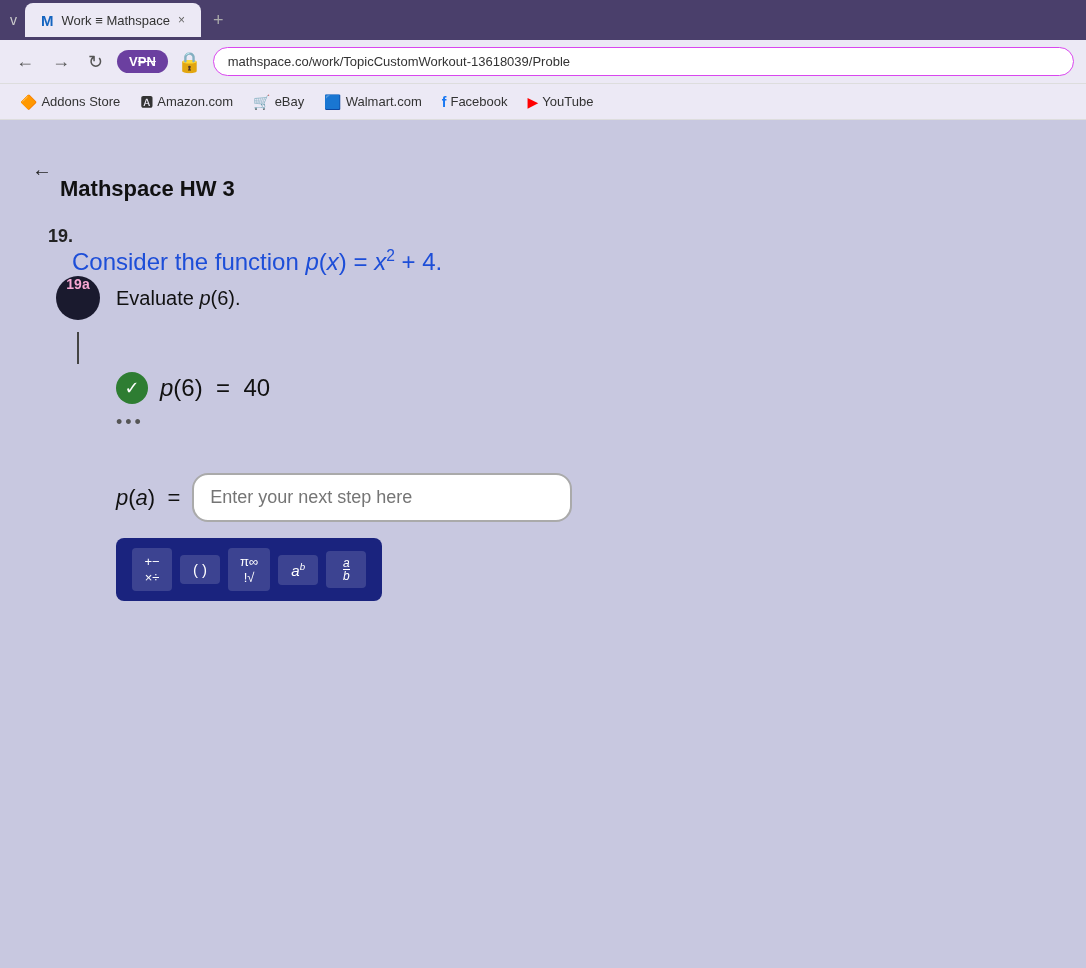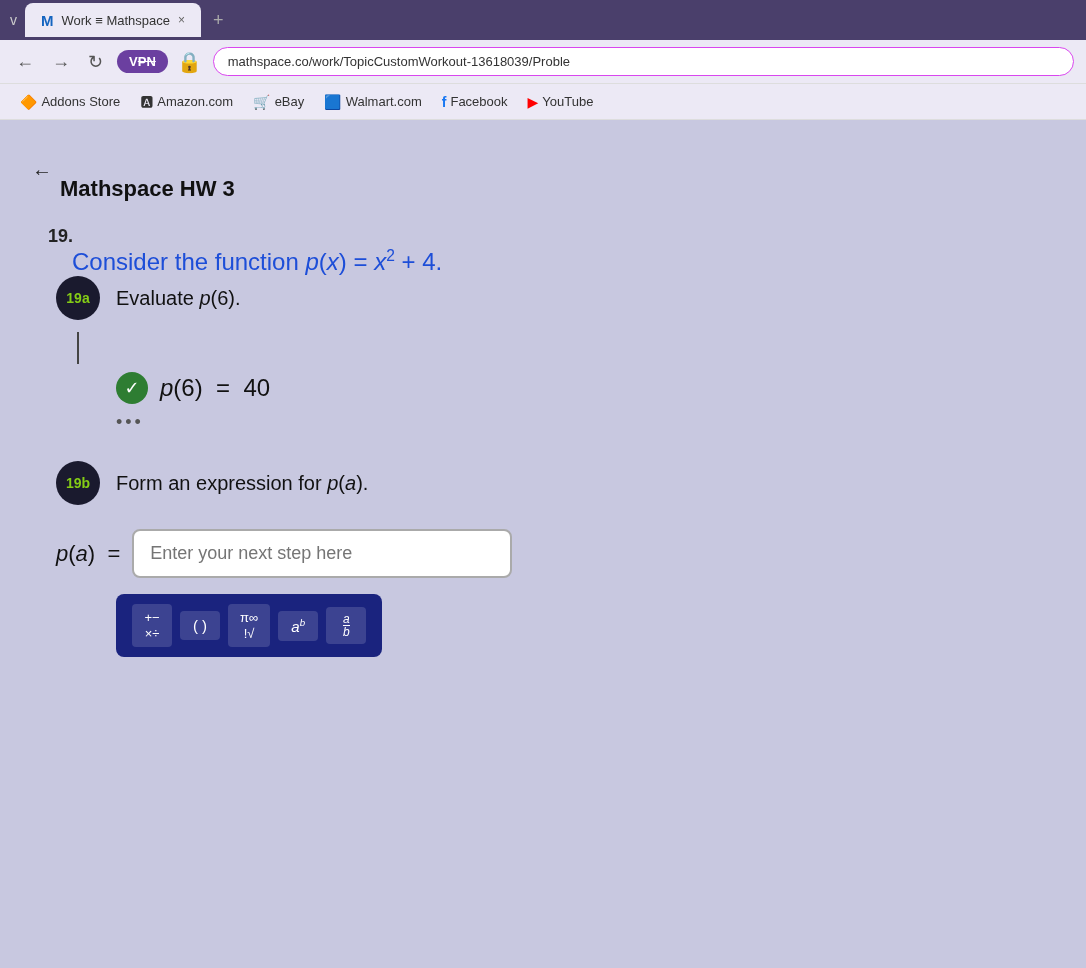--- a/index.html
+++ b/index.html
@@ -205,26 +205,26 @@
 
     .subproblem-header {
       display: flex;
       align-items: center;
       gap: 16px;
       margin-bottom: 12px;
     }
 
     .subproblem-badge {
       background: #1a1a2e;
-      color: #84cc16;
+      color: #f9a8d4;
       border-radius: 50%;
       width: 44px;
       height: 44px;
       display: flex;
-      align-items: center;
+      align-items: flex-start;
       justify-content: center;
       font-size: 14px;
       font-weight: bold;
       flex-shrink: 0;
     }
 
     .subproblem-label {
       font-size: 20px;
       color: #111;
     }
@@ -270,31 +270,32 @@
       font-size: 18px;
       color: #555;
       letter-spacing: 3px;
     }
 
     
     .input-row {
       display: flex;
       align-items: center;
       gap: 12px;
+      margin-left: 60px;
       margin-top: 12px;
     }
 
     .input-label {
       font-size: 22px;
       color: #111;
     }
 
     .math-input {
       border: 2px solid #aaa;
-      border-radius: 8px;
+      border-radius: 16px;
       padding: 12px 16px;
       font-size: 18px;
       color: #888;
       background: white;
       width: 380px;
       outline: none;
     }
 
     
     .math-toolbar {
@@ -415,28 +416,20 @@
         <div class="answer-row">
           <div class="check-icon">✓</div>
           <span class="answer-text">
             <em>p</em>(6) &nbsp;=&nbsp; 40
           </span>
         </div>
         <div class="more-dots">•••</div>
       </div>
 
       <div class="subproblem">
-        <div class="subproblem-header">
-          <div class="subproblem-badge">
-            <span>19b</span>
-          </div>
-          <span class="subproblem-label">
-            Form an expression for <em>p</em>(<em>a</em>).
-          </span>
-        </div>
 
         <div class="input-row">
           <span class="input-label">
             <em>p</em>(<em>a</em>) &nbsp;=
           </span>
           <input class="math-input" type="text" placeholder="Enter your next step here" style="">
         </div>
 
         <div class="math-toolbar">
           <button class="toolbar-btn">

